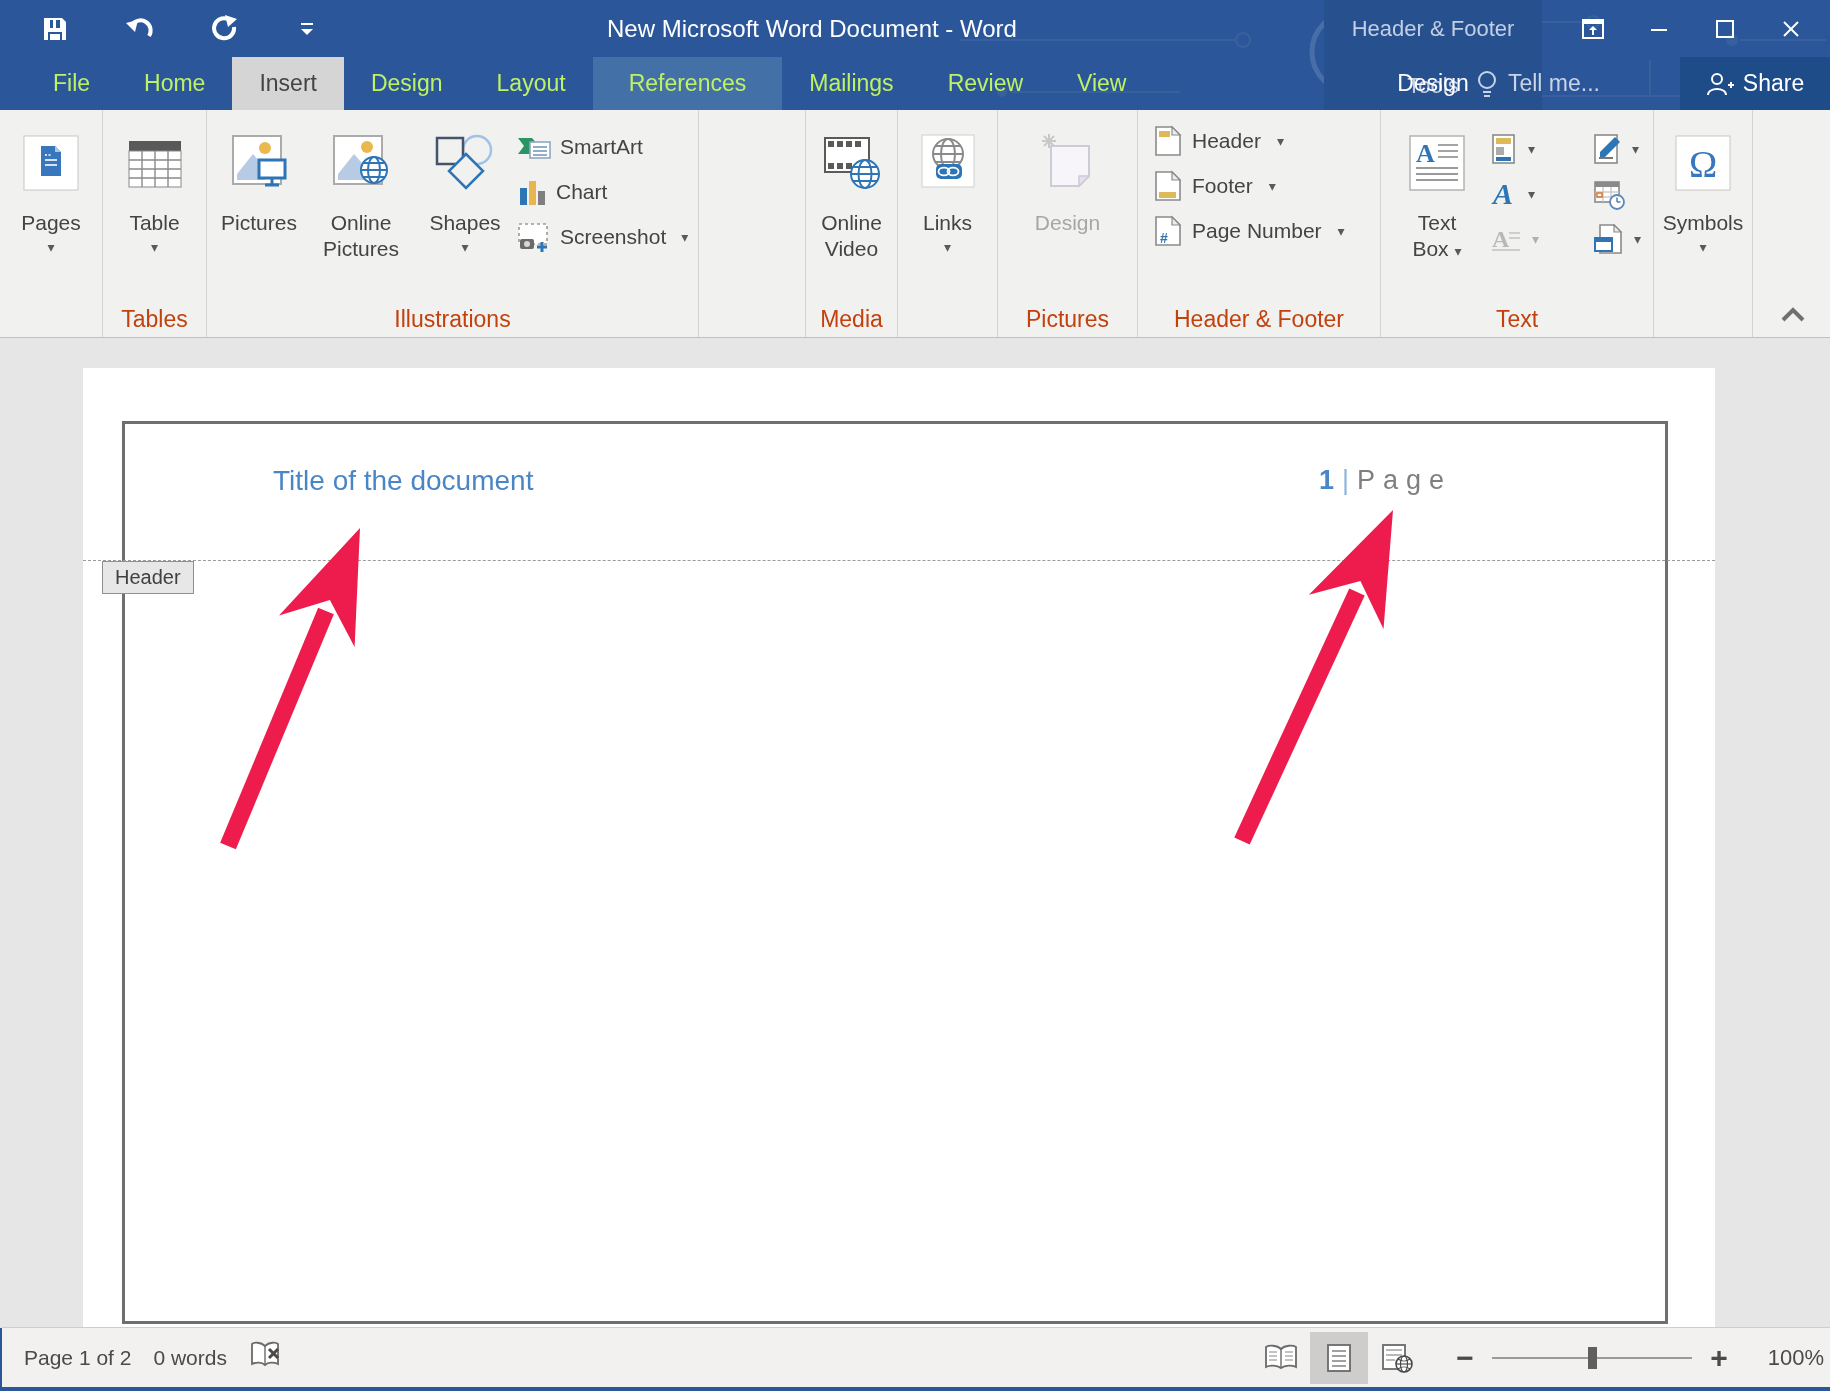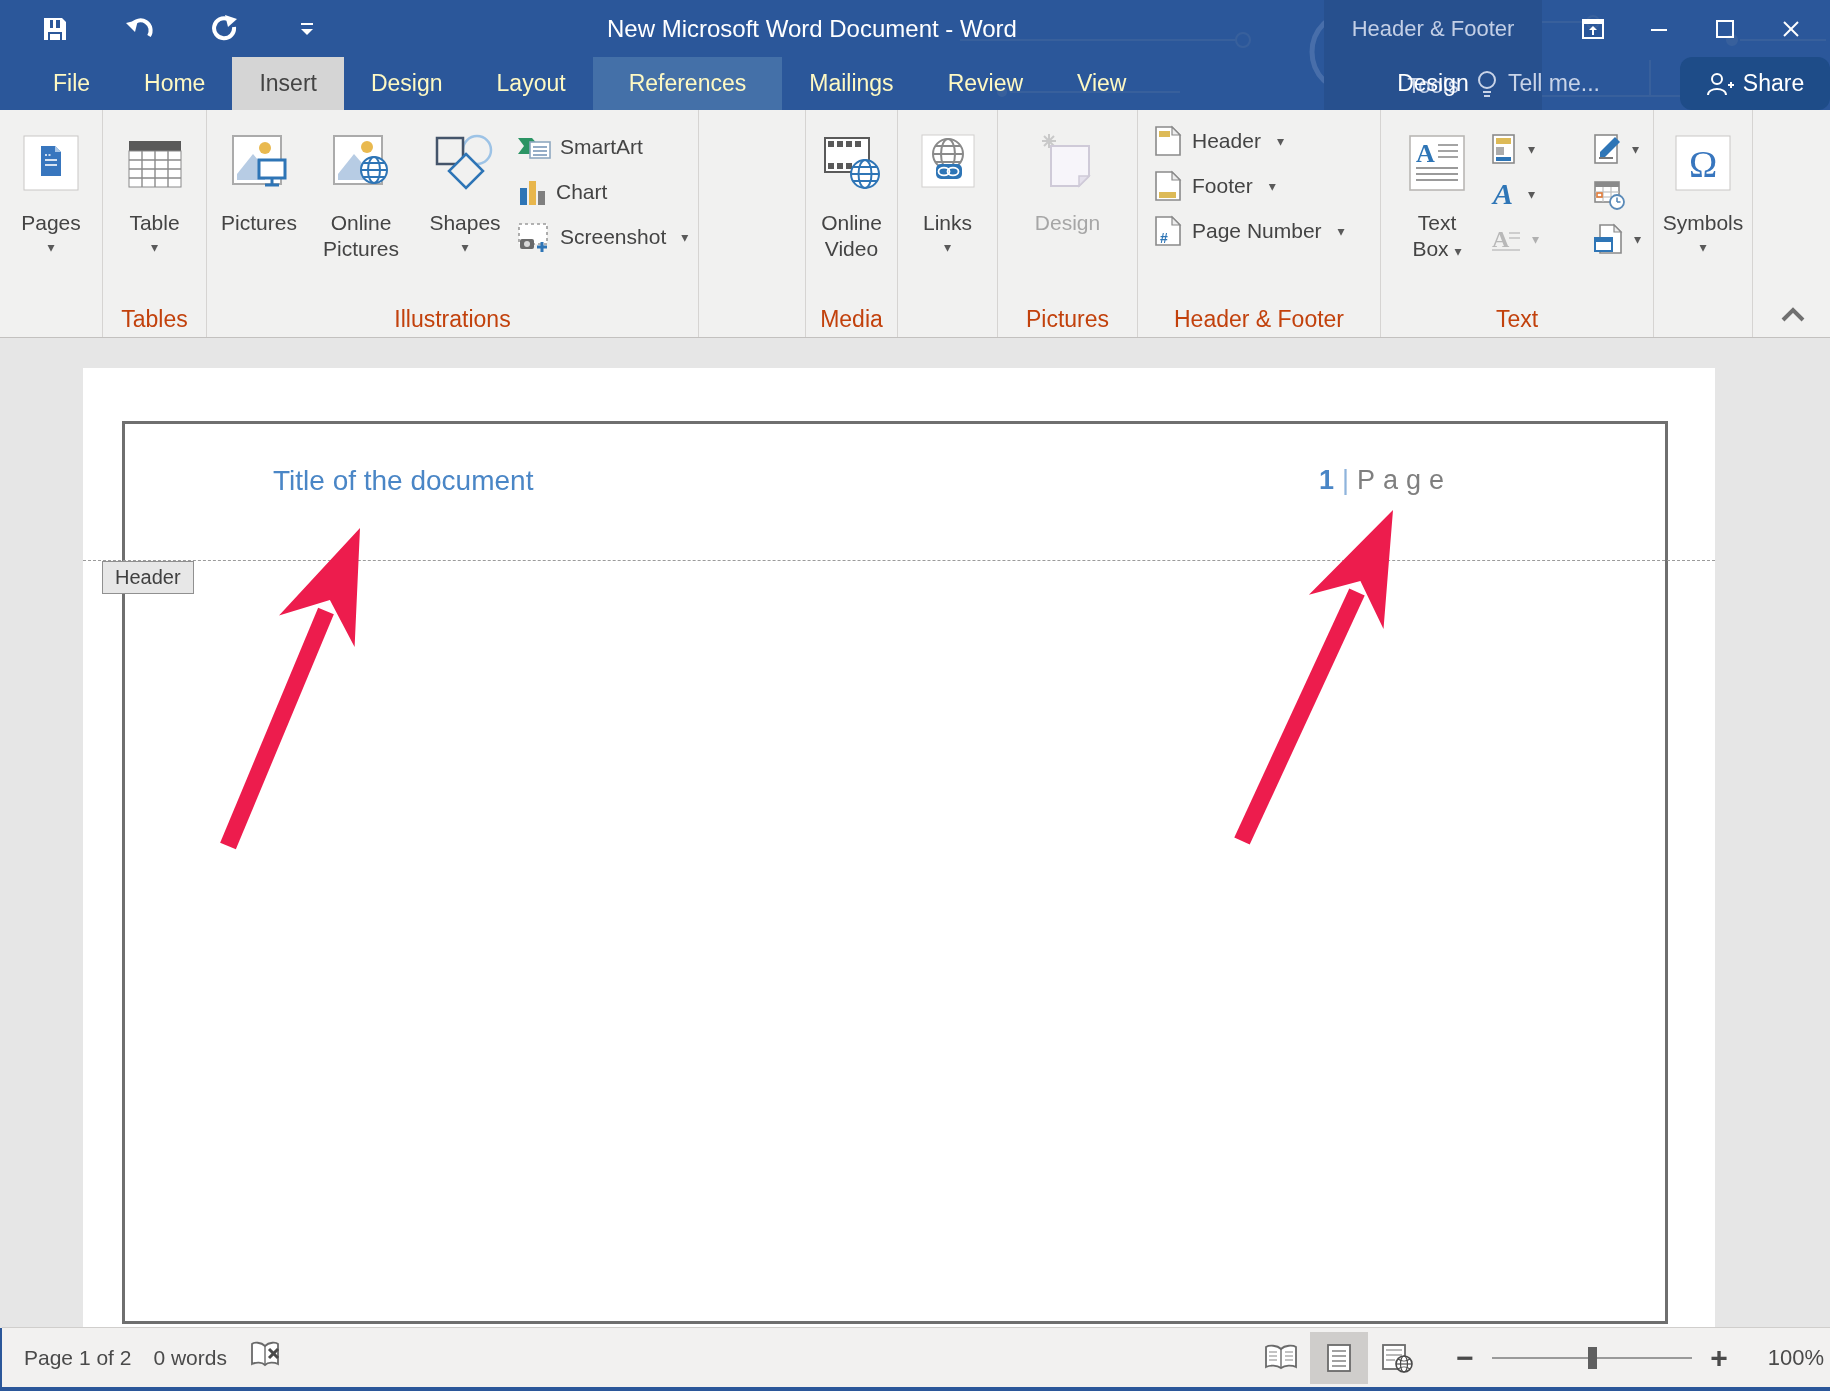--- a/index.html
+++ b/index.html
@@ -11,25 +11,25 @@
   .deco{position:absolute;top:0;left:0;width:1830px;height:110px;pointer-events:none;opacity:.55;}
   .qat{position:absolute;left:38px;top:0;height:57px;display:flex;align-items:center;gap:50px;}
   .qat .qbtn{display:flex;align-items:center;justify-content:center;width:34px;height:34px;}
   .apptitle{position:absolute;left:607px;top:0;height:57px;line-height:57px;color:#FFFFFF;font-size:24px;white-space:nowrap;}
   .ctxblock{position:absolute;left:1324px;top:0;width:218px;height:110px;background:#27508E;}
   .ctxlabel{height:57px;line-height:57px;text-align:center;color:#C3CFE6;font-size:22px;}
   .ctxtab{height:53px;line-height:53px;text-align:center;color:#FFFFFF;font-size:23px;}
   .winbtns{position:absolute;right:6px;top:0;height:57px;display:flex;}
   .winbtn{width:66px;height:57px;display:flex;align-items:center;justify-content:center;}
   .tabs{position:absolute;left:0;bottom:0;height:53px;display:flex;align-items:stretch;padding-left:26px;}
-  .tab{padding:0 27px;line-height:53px;color:#fef9c3;font-size:23px;white-space:nowrap;}
+  .tab{padding:0 27px;line-height:53px;color:#bef264;font-size:23px;white-space:nowrap;}
   .tab.active{background:#D5D5D5;color:#444444;}
   .tab.hl{background:#4470A8;padding:0 36px;}
   .tellme{position:absolute;right:218px;bottom:0;height:53px;display:flex;align-items:center;gap:10px;color:#C9D4E8;font-size:23px;padding:0 12px;}
-  .share{position:absolute;right:0;bottom:0;height:53px;width:150px;background:#1E4C88;display:flex;align-items:center;justify-content:center;gap:9px;color:#FFFFFF;font-size:23px;border-radius:12px;}
+  .share{position:absolute;right:0;bottom:0;height:53px;width:150px;background:#1E4C88;display:flex;align-items:center;justify-content:center;gap:9px;color:#FFFFFF;font-size:23px;}
   
   .ribbon{position:absolute;top:110px;left:0;width:1830px;height:228px;background:#F1F1F0;border-bottom:1px solid #C3C1BF;display:flex;box-sizing:border-box;}
   .group{position:relative;border-right:1px solid #D6D4D2;display:flex;flex-direction:column;box-sizing:border-box;flex:0 0 auto;}
   .gc{flex:1;display:flex;justify-content:center;align-items:flex-start;padding-top:6px;}
   .glabel{height:30px;text-align:center;color:#c2410c;font-size:23px;line-height:24px;white-space:nowrap;}
   .bigbtn{display:flex;flex-direction:column;align-items:center;cursor:default;}
   .bigbtn .icn{height:94px;display:flex;align-items:center;justify-content:center;}
   .lbl{font-size:21px;color:#444444;line-height:26px;white-space:nowrap;text-align:center;}
   .arr{font-size:14px;color:#5A5A5A;line-height:22px;}
   .inlinearr{font-size:14px;color:#5A5A5A;margin-left:6px;}

